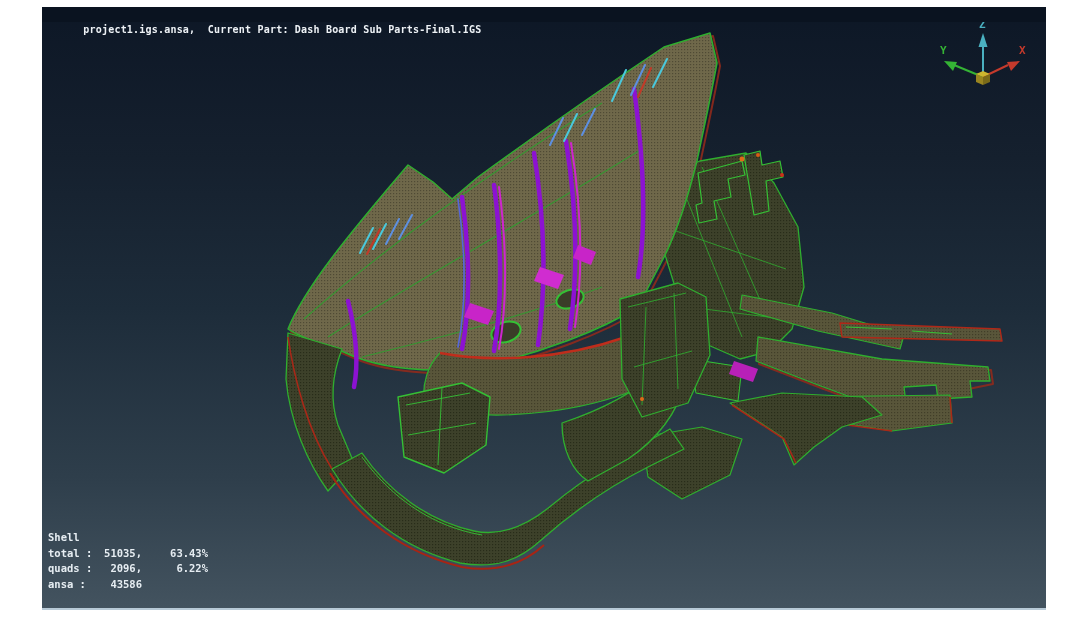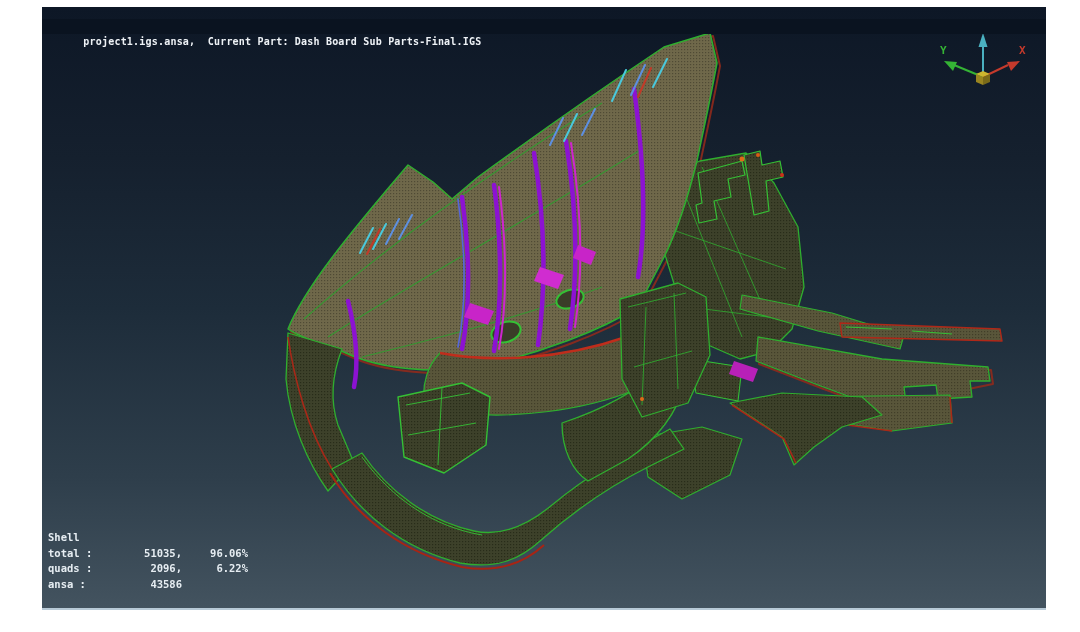--- a/index.html
+++ b/index.html
@@ -1,29 +1,29 @@
 <!DOCTYPE html>
 <html><head>
 <meta charset="utf-8">
 <style>
   html,body{margin:0;padding:0;background:#ffffff;width:1080px;height:632px;overflow:hidden;
     font-family:"DejaVu Sans Mono", monospace;}
   .page{position:relative;width:1080px;height:632px;background:#ffffff;}
   .viewport{position:absolute;left:42px;top:7px;width:1004px;height:601px;
     background:linear-gradient(180deg,#0d1726 0%,#15202e 25%,#1d2c3a 50%,#2e3e4b 78%,#43535f 100%);
     border-bottom:2px solid #b7c9d6;overflow:hidden;}
-  .titlebar{position:absolute;left:0;top:12px;right:0;height:15px;background:#0a1320;
+  .titlebar{position:absolute;left:0;top:0;right:0;height:15px;background:#0a1320;
     color:#eef2f6;font-size:10px;font-weight:bold;line-height:15px;padding-left:4px;
     letter-spacing:0.2px;white-space:pre;z-index:5;}
   svg.scene{position:absolute;left:0;top:0;width:1004px;height:601px;z-index:1;}
   .stats{position:absolute;left:6px;bottom:16px;color:#e6edf2;font-size:10.5px;font-weight:bold;
     line-height:15.5px;z-index:4;}
   .stats-row{display:flex;}
   .stats-label{width:52px;white-space:pre;}
-  .stats-count{width:42px;text-align:right;white-space:pre;margin-left:40px;}
+  .stats-count{width:42px;text-align:right;white-space:pre;}
   .stats-pct{width:66px;text-align:right;white-space:pre;}
 </style>
 </head>
 <body>
 
 <div class="page">
   <div class="viewport">
 
     <div class="titlebar">
       <span>project1.igs.ansa,  Current Part: Dash Board Sub Parts-Final.IGS</span>
@@ -173,21 +173,21 @@
       </g>
     </svg>
 
     <div class="stats">
       <div class="stats-row">
         <span>Shell</span>
       </div>
       <div class="stats-row">
         <span class="stats-label">total :</span>
         <span class="stats-count">51035,</span>
-        <span class="stats-pct">96.06%</span>
+        <span class="stats-pct">63.43%</span>
       </div>
       <div class="stats-row">
         <span class="stats-label">quads :</span>
         <span class="stats-count">2096,</span>
         <span class="stats-pct">6.22%</span>
       </div>
       <div class="stats-row">
         <span class="stats-label">ansa :</span>
         <span class="stats-count">43586</span>
         <span class="stats-pct"></span>

